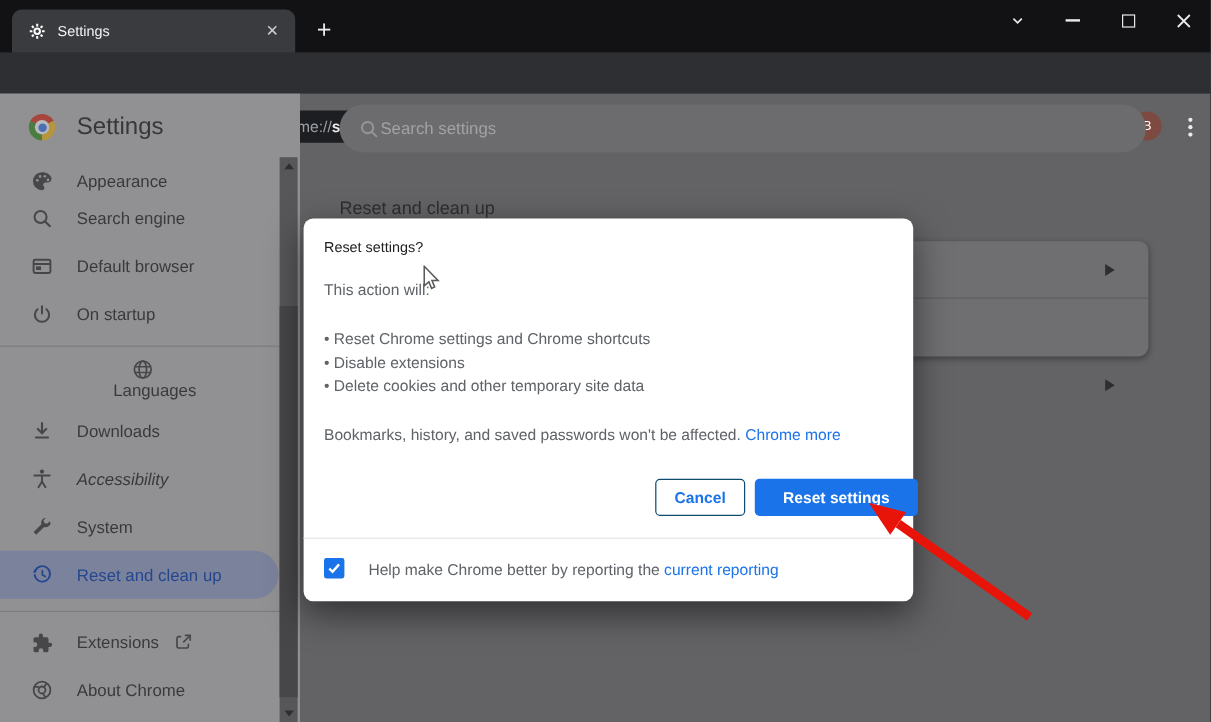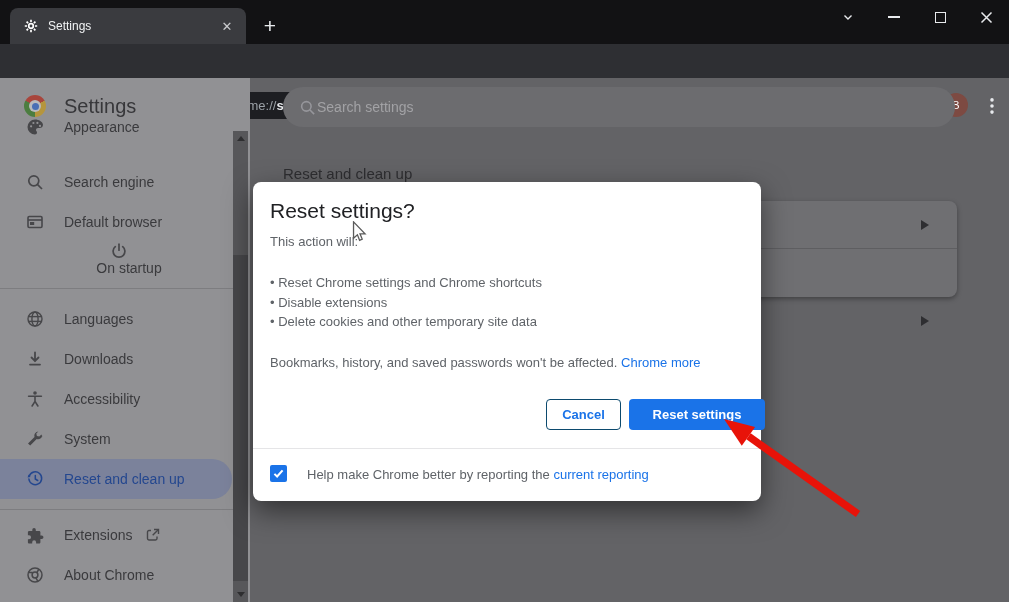--- a/index.html
+++ b/index.html
@@ -62,21 +62,21 @@
   .card { position:absolute; left:270px; top:201px; width:687px; height:96px; background:#6f6f72;
           border-radius:8px; box-shadow:0 2px 5px rgba(0,0,0,.35); }
   .card-div { position:absolute; left:0; right:0; top:47px; border-top:1px solid #5e5e61; }
   .chev { position:absolute; right:28px; width:0; height:0; border-top:5px solid transparent;
           border-bottom:5px solid transparent; border-left:8px solid #2e2e31; }
   .card-row { position:absolute; left:0; right:0; height:47px; }
 
   
   .dialog { position:absolute; left:253px; top:182px; width:508px; height:319px; background:#fff;
             border-radius:8px; box-shadow:0 10px 28px rgba(0,0,0,.5); z-index:5; }
-  .dlg-title { position:absolute; left:17px; top:17px; font-size:21px; color:#202124; }
+  .dlg-title { position:absolute; left:17px; top:17px; font-size:12px; color:#202124; }
   .dlg-intro { position:absolute; left:17px; top:52px; font-size:13px; color:#5f6368; }
   .dlg-bullets { position:absolute; left:17px; top:91px; font-size:13px; color:#5f6368; line-height:19.5px; }
   .dlg-note { position:absolute; left:17px; top:173px; font-size:13px; color:#5f6368; }
   .lnk { color:#1a73e8; cursor:pointer; }
   .btn { position:absolute; top:217px; height:31px; border-radius:4px; font-size:13px; font-weight:bold;
          display:flex; align-items:center; justify-content:center; }
   .btn-cancel { left:293px; width:75px; background:#fff; border:1px solid #0c4a6e; color:#1a73e8; }
   .btn-confirm { left:376px; width:136px; background:#1a73e8; color:#fff; }
   .dlg-div { position:absolute; left:0; right:0; top:266px; border-top:1px solid #e5e5e7; }
   .cbx { position:absolute; left:17px; top:283px; width:17px; height:17px; background:#1a73e8; border-radius:2px;
@@ -168,21 +168,21 @@
   </div>
 
   <div class="leftcol">
     <div class="logo">
       <div class="logo-ring">
           <div class="logo-core" style="position:absolute;inset:2.5px;"></div>
         </div>
     </div>
     <div class="side-title">Settings</div>
 
-    <div class="nav-item" style="top:29px;">
+    <div class="nav-item" style="top:53px;">
       <svg class="nico" viewBox="0 0 18 18">
         <path fill="currentColor" d="M9 1.5A7.5 7.5 0 0 0 9 16.5c1.2 0 2-.9 2-2 0-.5-.2-.9-.5-1.3-.3-.3-.5-.7-.5-1.2 0-1.1.9-2 2-2h1.5A3.6 3.6 0 0 0 17 6.7C16.5 3.7 13 1.5 9 1.5z"></path>
         <circle cx="5.1" cy="8.3" r="1.1" fill="#919194"></circle>
           <circle cx="7.4" cy="5" r="1.1" fill="#919194"></circle>
           <circle cx="11.4" cy="4.9" r="1.1" fill="#919194"></circle>
           <circle cx="14" cy="7.9" r="1.1" fill="#919194"></circle>
       </svg>
       <span>Appearance</span>
     </div>
     <div class="nav-item" style="top:84px;">
@@ -193,48 +193,48 @@
       <span>Search engine</span>
     </div>
     <div class="nav-item" style="top:124px;">
       <svg class="nico" viewBox="0 0 18 18">
         <rect x="2" y="3.5" width="14" height="11" rx="1.2" fill="none" stroke="currentColor" stroke-width="1.6"></rect>
         <line x1="2" y1="7" x2="16" y2="7" stroke="currentColor" stroke-width="1.6"></line>
         <rect x="4" y="9" width="4.2" height="3" fill="currentColor"></rect>
       </svg>
       <span>Default browser</span>
     </div>
-    <div class="nav-item" style="top:164px;flex-direction:column;">
+    <div class="nav-item" style="top:164px;">
       <svg class="nico" viewBox="0 0 18 18" fill="none" stroke="currentColor" stroke-width="1.7" stroke-linecap="round">
         <path d="M9 2.2v6"></path>
           <path d="M5.3 4.7a5.9 5.9 0 1 0 7.4 0"></path>
       </svg>
       <span>On startup</span>
     </div>
 
     <div class="nav-div" style="top:210px;"></div>
 
-    <div class="nav-item" style="top:221px;">
+    <div class="nav-item" style="top:221px;flex-direction:column;">
       <svg class="nico" viewBox="0 0 18 18" fill="none" stroke="currentColor" stroke-width="1.4">
         <circle cx="9" cy="9" r="7"></circle>
           <ellipse cx="9" cy="9" rx="3.1" ry="7"></ellipse>
           <line x1="2.3" y1="6.6" x2="15.7" y2="6.6"></line>
           <line x1="2.3" y1="11.4" x2="15.7" y2="11.4"></line>
       </svg>
       <span>Languages</span>
     </div>
     <div class="nav-item" style="top:261px;">
       <svg class="nico" viewBox="0 0 18 18" fill="none" stroke="currentColor" stroke-width="1.8" stroke-linecap="round">
         <path d="M9 2.5v8"></path>
           <path d="M5.5 7.5 9 11l3.5-3.5"></path>
           <path d="M4 14.6h10"></path>
       </svg>
       <span>Downloads</span>
     </div>
-    <div class="nav-item" style="top:301px;">
+    <div class="nav-item" style="top:301px;font-style:italic;">
       <svg class="nico" viewBox="0 0 18 18">
         <circle cx="9" cy="3" r="1.8" fill="currentColor"></circle>
         <path fill="none" stroke="currentColor" stroke-width="1.6" stroke-linecap="round" d="M2.6 6.3h12.8M9 6.3v5M9 11.3l-2.9 4.7M9 11.3l2.9 4.7"></path>
       </svg>
       <span>Accessibility</span>
     </div>
     <div class="nav-item" style="top:341px;">
       <svg class="nico" viewBox="0 0 18 18" fill="currentColor">
         <path d="M16.2 5.2a4.2 4.2 0 0 1-5.5 3.9l-6.5 6.5-2.2-2.2 6.5-6.5A4.2 4.2 0 0 1 12.4 1.4L10.3 3.5l.6 2.4 2.4.6 2.1-2.1c.5.9.8 1.8.8 2.8z"></path>
       </svg>

